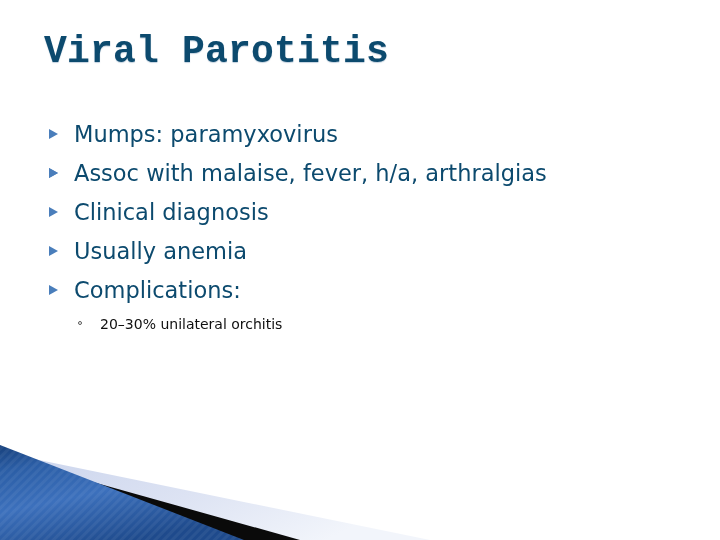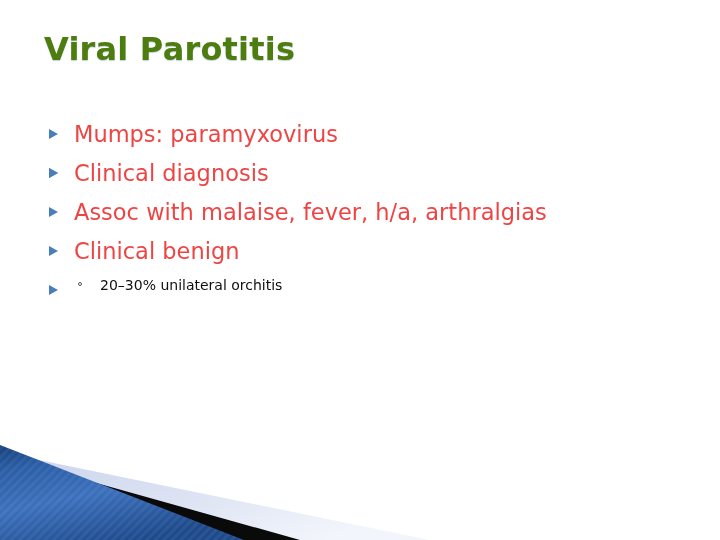--- a/index.html
+++ b/index.html
@@ -16,43 +16,44 @@
     height: 540px;
     background: #ffffff;
     overflow: hidden;
   }
 
   
   #slide-title {
     position: absolute;
     left: 44px;
     top: 30px;
-    font-size: 32px;
+    font-size: 38px;
     font-weight: bold;
     letter-spacing: 0.2px;
-    color: #4d7c0f;
+    color: #0c4a6e;
     text-shadow: 0 1px 1px rgba(120,150,180,0.45);
     white-space: nowrap;
+    font-family: Liberation Mono, monospace;
   }
 
   
   #body-list {
     position: absolute;
     left: 46px;
     top: 116px;
     width: 640px;
   }
 
   .l1-item {
     position: relative;
     padding-left: 28px;
     margin-bottom: 3px;
     font-size: 22.5px;
     line-height: 36px;
-    color: #ef4444;
+    color: #0c4a6e;
     white-space: nowrap;
   }
   .l1-bullet {
     position: absolute;
     left: 3px;
     top: 13px;
     width: 0;
     height: 0;
     border-left: 9px solid #4A7EBB;
     border-top: 5.5px solid transparent;
@@ -113,35 +114,36 @@
       <span class="l1-bullet"></span>
       <span>Mumps: paramyxovirus</span>
     </div>
 
     <div class="l1-item">
       <span class="l1-bullet"></span>
     </div>
 
     <div class="l1-item">
       <span class="l1-bullet"></span>
+      <span>Assoc with malaise, fever, h/a, arthralgias</span>
+    </div>
+
+    <div class="l1-item">
+      <span class="l1-bullet"></span>
       <span>Clinical diagnosis</span>
     </div>
 
     <div class="l1-item">
       <span class="l1-bullet"></span>
-      <span>Assoc with malaise, fever, h/a, arthralgias</span>
+      <span>Usually anemia</span>
     </div>
 
     <div class="l1-item">
       <span class="l1-bullet"></span>
-      <span>Clinical benign</span>
-    </div>
-
-    <div class="l1-item">
-      <span class="l1-bullet"></span>
+      <span>Complications:</span>
     </div>
 
     <div class="sub-list">
 
       <div class="l2-item">
         <span class="l2-bullet"></span>
         <span class="l2-text">20–30% unilateral orchitis</span>
       </div>
 
 

